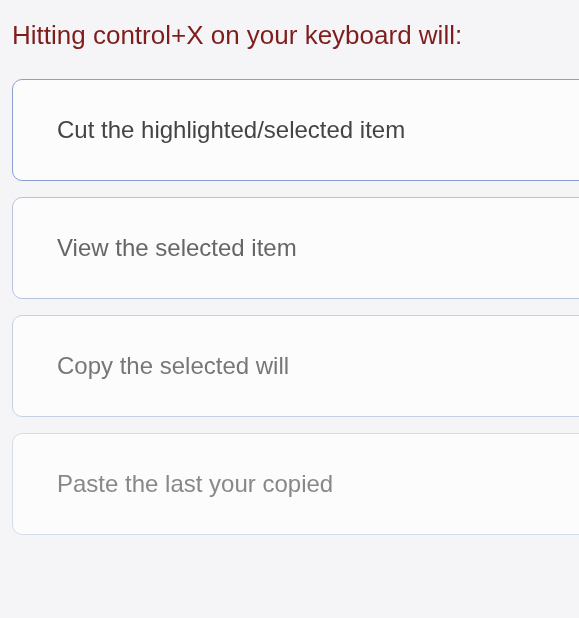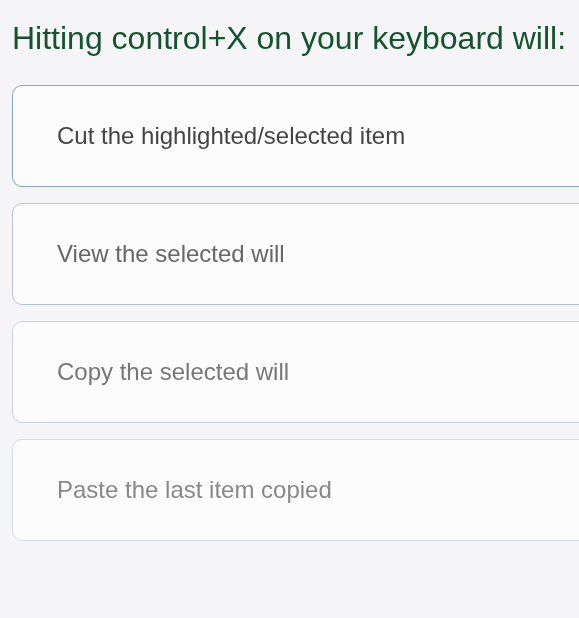--- a/index.html
+++ b/index.html
@@ -9,22 +9,22 @@
     }
     body {
       font-family: Arial, Helvetica, sans-serif;
       background: #f5f5f7;
       width: 579px;
       height: 618px;
       padding: 20px 0 0 12px;
       overflow: hidden;
     }
     .question {
-      font-size: 32px;
-      color: #14532d;
+      font-size: 26px;
+      color: #7f1d1d;
       margin-bottom: 28px;
       padding-left: 0;
     }
     .options {
       display: flex;
       flex-direction: column;
       gap: 16px;
     }
     .option {
       background: #fcfcfd;
@@ -52,21 +52,21 @@
 </head>
 <body>
 
 <div class="question">Hitting control+X on your keyboard will:</div>
 
 <div class="options">
   <div class="option">
     <span>Cut the highlighted/selected item</span>
   </div>
   <div class="option faded">
-    <span>View the selected will</span>
+    <span>View the selected item</span>
   </div>
   <div class="option more-faded">
     <span>Copy the selected will</span>
   </div>
   <div class="option most-faded">
-    <span>Paste the last item copied</span>
+    <span>Paste the last your copied</span>
   </div>
 </div>
 
 </body></html>

